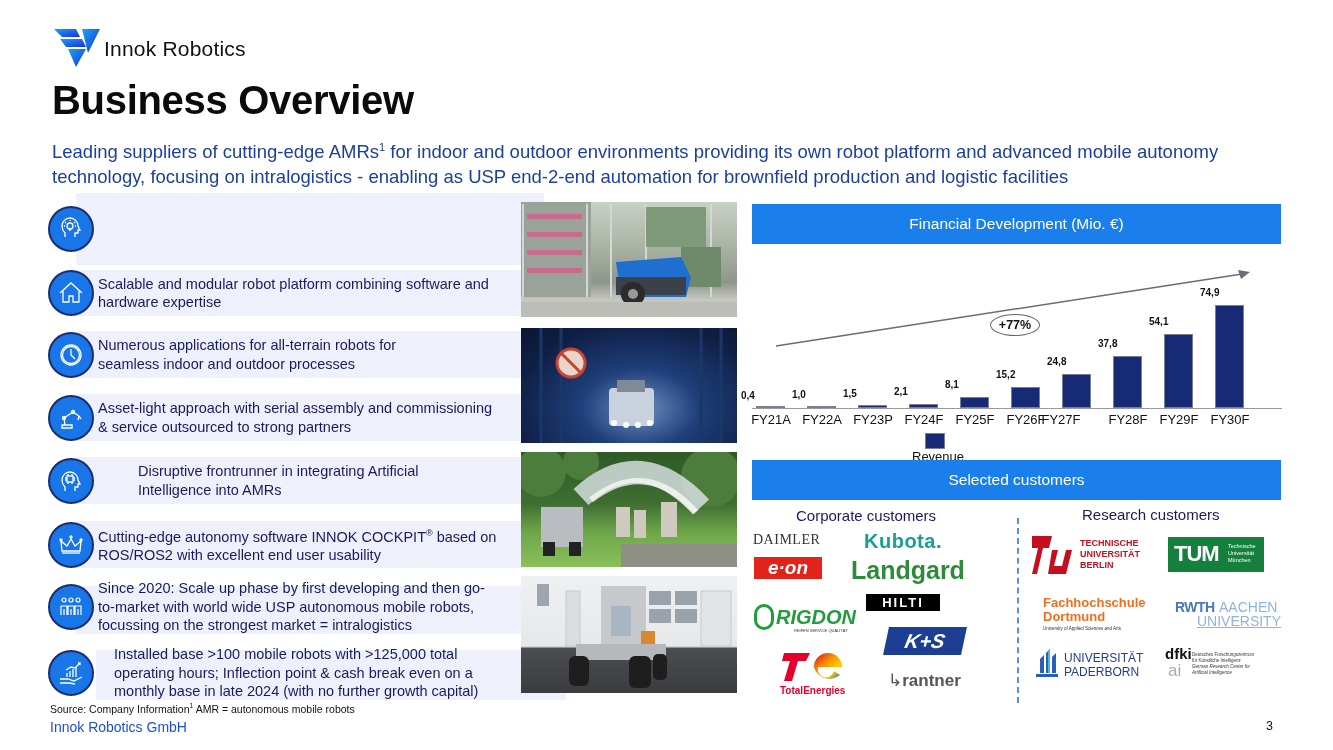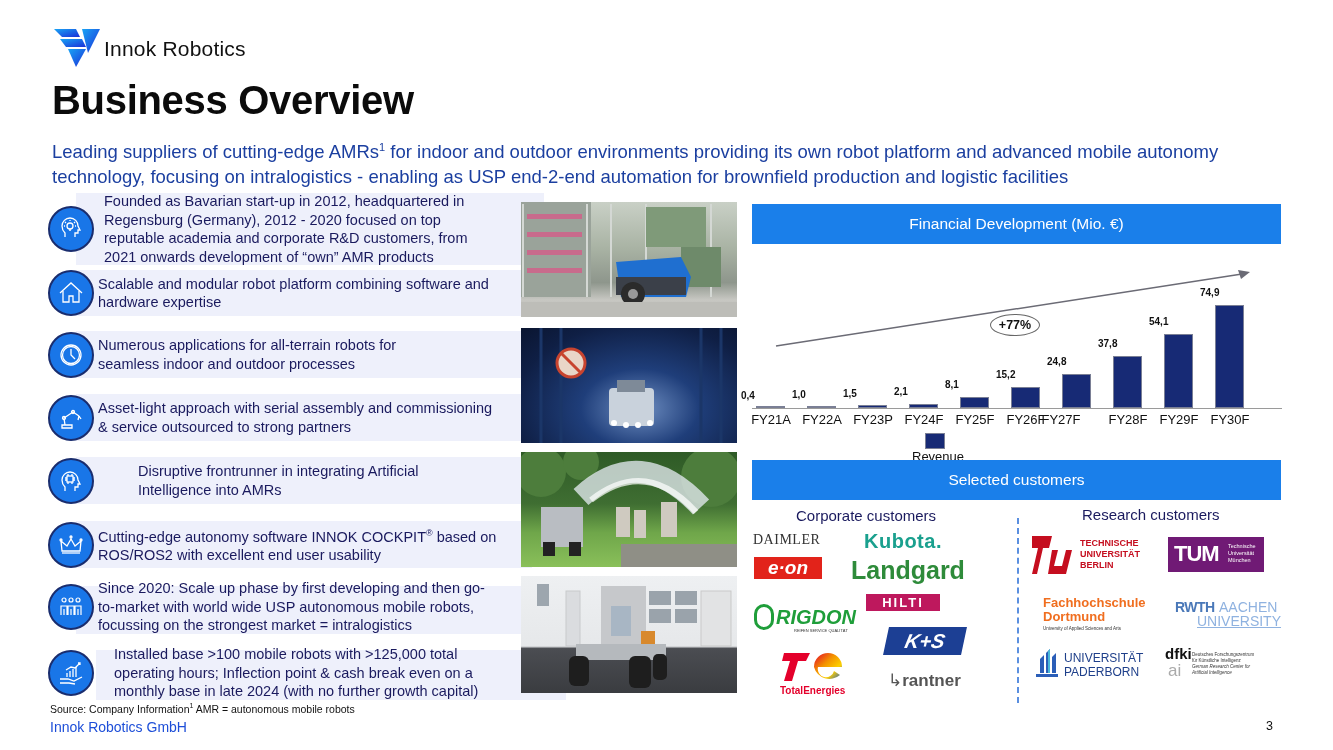--- a/index.html
+++ b/index.html
@@ -72,21 +72,20 @@
 
 <div class="bullet" style="top:193px; height:72px;">
   <div class="band" style="left:28px; top:0; width:468px; height:72px;"></div>
   <div class="icon-circle">
     <svg viewBox="0 0 28 28" fill="none" stroke="#fff" stroke-width="1.3">
         <path d="M8 22v-4c-2-2-3-4-3-7a8 8 0 0 1 16 0l2 4h-2v3h-3v4"></path>
         <circle cx="13" cy="11" r="3"></circle>
         <path d="M12 15h2M13 5v1M8 7l1 1M18 7l-1 1M7 11h1M19 11h-1"></path>
       </svg>
   </div>
-  <div class="btext" style="margin-left:10px; width:392px;">Founded as Bavarian start-up in 2012, headquartered in Regensburg (Germany), 2012 - 2020 focused on top reputable academia and corporate R&amp;D customers, from 2021 onwards development of “own” AMR products</div>
 </div>
 
 <div class="bullet" style="top:270px; height:46px;">
   <div class="band" style="left:28px; top:0; width:456px; height:46px;"></div>
   <div class="icon-circle">
     <svg viewBox="0 0 28 28" fill="none" stroke="#fff" stroke-width="1.3">
         <path d="M3 14L14 4l11 10"></path>
         <path d="M6 12v11h6v-6h4v6h6V12"></path>
       </svg>
   </div>
@@ -316,21 +315,21 @@
 <div class="blue-header" style="top:460px;">Selected customers</div>
 
 <div class="cust-heading" style="left:796px; top:507px;">Corporate customers</div>
 <div class="cust-heading" style="left:1082px; top:506px;">Research customers</div>
 <div class="divider"></div>
 
 <div class="clogo" style="left:753px; top:532px; font-family:'Liberation Serif', serif; font-size:14px; color:#333; letter-spacing:0.5px;">DAIMLER</div>
 <div class="clogo" style="left:864px; top:530px; font-size:20px; font-weight:bold; color:#1aa08e; letter-spacing:0.5px;">Kubota.</div>
 <div class="clogo" style="left:754px; top:557px; width:68px; height:22px; background:#e2231a; color:#fff; font-size:19px; font-weight:bold; font-style:italic; text-align:center; line-height:22px;">e·on</div>
 <div class="clogo" style="left:851px; top:556px; font-size:25px; font-weight:bold; color:#2e8b3a;">Landgard</div>
-<div class="clogo" style="left:866px; top:594px; width:74px; height:17px; background:#be185d; color:#fff; font-size:13px; font-weight:bold; text-align:center; line-height:17px; letter-spacing:2px;">HILTI</div>
+<div class="clogo" style="left:866px; top:594px; width:74px; height:17px; background:#000000; color:#fff; font-size:13px; font-weight:bold; text-align:center; line-height:17px; letter-spacing:2px;">HILTI</div>
 <div class="clogo" style="left:754px; top:604px; width:110px; height:32px;">
   <div style="position:absolute; left:0; top:0; width:20px; height:26px; border:3px solid #1f9e3a; border-radius:10px;"></div>
   <div style="position:absolute; left:22px; top:2px; font-size:20px; font-weight:bold; font-style:italic; color:#1f9e3a;">RIGDON</div>
   <div style="position:absolute; left:40px; top:24px; font-size:4px; color:#333;">REIFEN SERVICE QUALITÄT</div>
 </div>
 <div class="clogo" style="left:886px; top:627px; width:78px; height:28px; background:#1c3f94; color:#fff; font-size:20px; font-weight:bold; font-style:italic; text-align:center; line-height:28px; transform:skewX(-12deg);">K+S</div>
 <div class="clogo" style="left:780px; top:645px; width:75px; height:52px;">
   <svg width="75" height="40" viewBox="0 0 75 40">
     <defs>
         <linearGradient id="te" x1="0" y1="0" x2="1" y2="1">
@@ -349,21 +348,21 @@
 
 <div class="clogo" style="left:1032px; top:536px; width:120px; height:40px;">
   <svg width="44" height="40" viewBox="0 0 44 40" style="position:absolute;left:0;top:0;">
     <path d="M0 0h20l-3 12h-6l-6 26H0l6-26H0z" fill="#c50e1f"></path>
     <path d="M20 14h6l-4 16h8l4-16h6l-6 24H16z" fill="#c50e1f"></path>
   </svg>
   <div style="position:absolute; left:48px; top:2px; font-size:9px; font-weight:bold; color:#c50e1f;">TECHNISCHE</div>
   <div style="position:absolute; left:48px; top:13px; font-size:9px; font-weight:bold; color:#c50e1f;">UNIVERSITÄT</div>
   <div style="position:absolute; left:48px; top:24px; font-size:9px; font-weight:bold; color:#c50e1f;">BERLIN</div>
 </div>
-<div class="clogo" style="left:1168px; top:537px; width:96px; height:35px; background:#701a75;">
+<div class="clogo" style="left:1168px; top:537px; width:96px; height:35px; background:#15803d;">
   <div style="position:absolute; left:6px; top:4px; font-size:22px; font-weight:bold; color:#fff; letter-spacing:-1px;">TUM</div>
   <div style="position:absolute; left:60px; top:6px; font-size:5.5px; color:#fff;">Technische</div>
   <div style="position:absolute; left:60px; top:13px; font-size:5.5px; color:#fff;">Universität</div>
   <div style="position:absolute; left:60px; top:20px; font-size:5.5px; color:#fff;">München</div>
 </div>
 <div class="clogo" style="left:1043px; top:595px; width:130px; height:38px;">
   <div style="position:absolute; left:0; top:0; font-size:13px; font-weight:bold; color:#f06e1f;">Fachhochschule</div>
   <div style="position:absolute; left:0; top:14px; font-size:13px; font-weight:bold; color:#f06e1f;">Dortmund</div>
   <div style="position:absolute; left:0; top:31px; font-size:4.5px; color:#333; white-space:nowrap;">University of Applied Sciences and Arts</div>
 </div>

